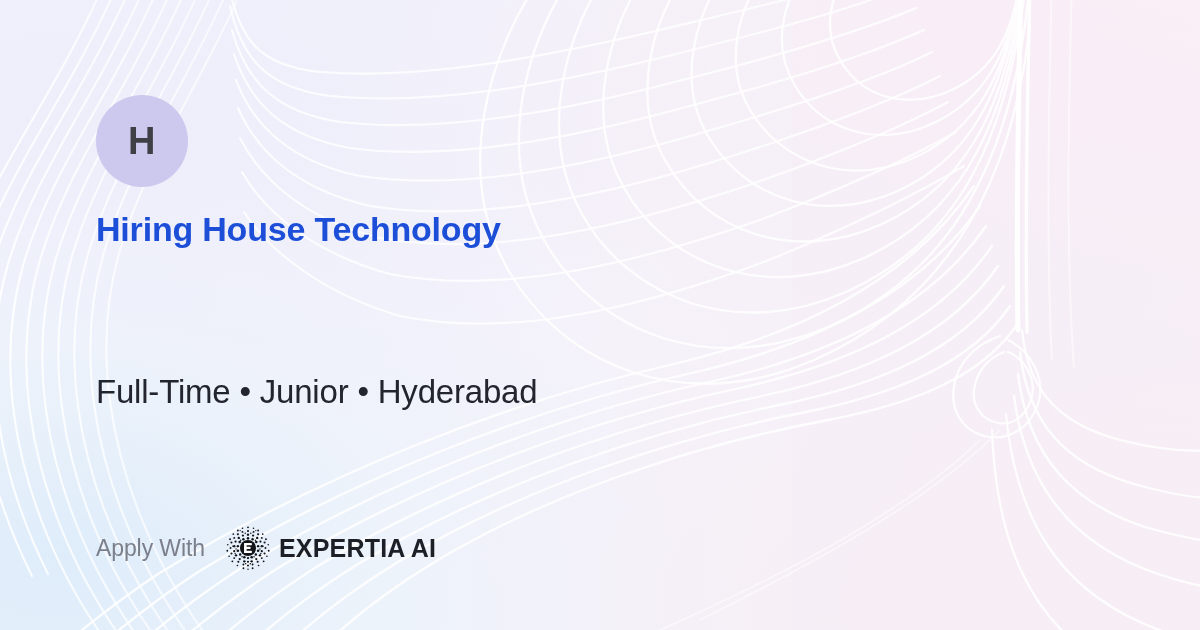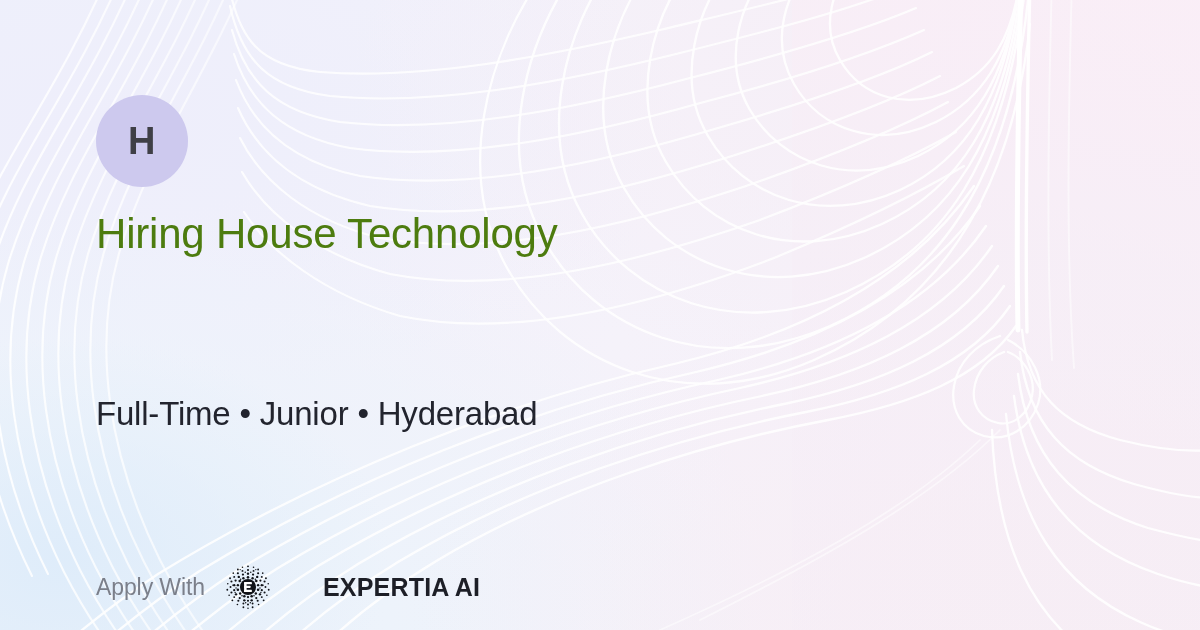--- a/index.html
+++ b/index.html
@@ -82,72 +82,71 @@
     font-weight: 700;
     color: #3f3f46;
     letter-spacing: 0.5px;
     line-height: 1;
   }
 
   .company {
     position: absolute;
     left: 0;
     top: 210px;
-    font-size: 42px;
-    font-weight: 400;
-    color: #4d7c0f;
+    font-size: 34px;
+    font-weight: 700;
+    color: #1d4ed8;
     letter-spacing: -0.2px;
     line-height: 1.15;
     white-space: nowrap;
   }
 
   .job-title {
     position: absolute;
     left: 0;
     top: 276px;
     font-size: 54px;
     font-weight: 700;
     color: #26262e;
     letter-spacing: -1.2px;
     line-height: 1.12;
     white-space: nowrap;
   }
 
   .meta {
     position: absolute;
     left: 0;
-    top: 395px;
+    top: 373px;
     font-size: 33px;
     font-weight: 400;
     color: #22242e;
     letter-spacing: -0.2px;
     line-height: 1.15;
     white-space: nowrap;
   }
 
   .apply-row {
     position: absolute;
     left: 0;
-    top: 566px;
+    top: 527px;
     display: flex;
     align-items: center;
     height: 42px;
   }
   .apply-label {
     font-size: 23px;
     font-weight: 400;
     color: #7b7f8a;
     letter-spacing: -0.1px;
     line-height: 1;
   }
   .brand {
     display: flex;
     align-items: center;
     margin-left: 20px;
-    gap: 44px;
   }
   .brand-mark {
     width: 46px;
     height: 46px;
     display: block;
   }
   .brand-name {
     font-size: 25px;
     font-weight: 600;
     color: #1d1f27;

